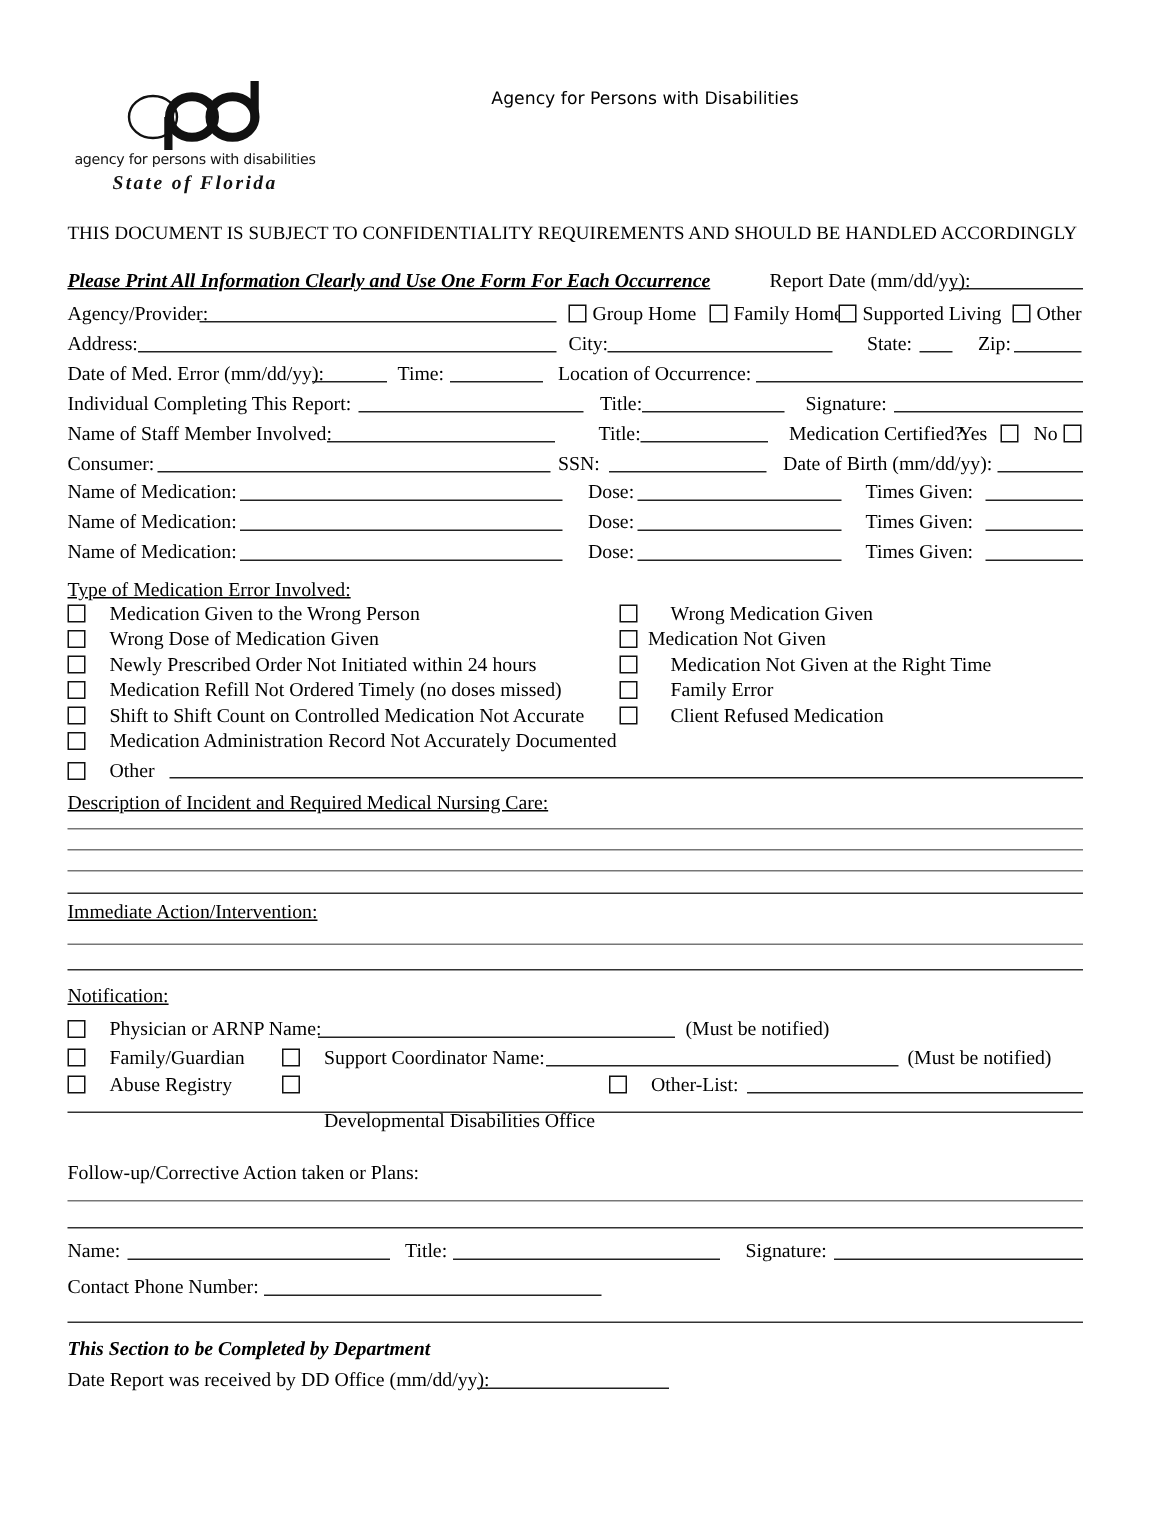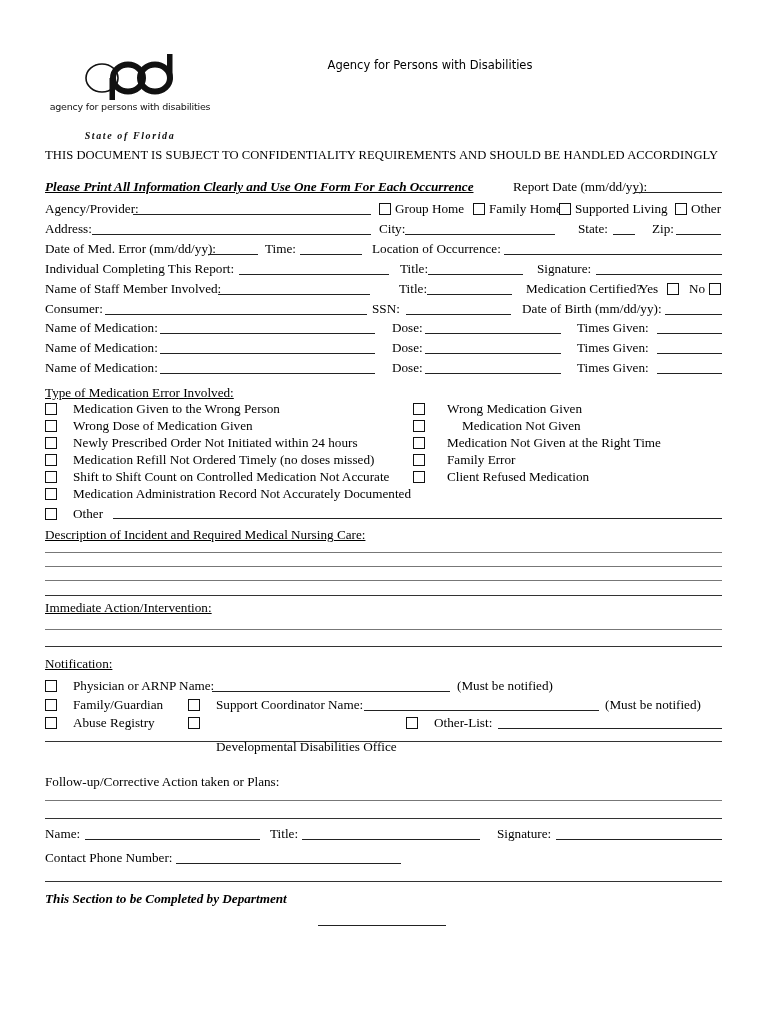--- a/index.html
+++ b/index.html
@@ -40,24 +40,24 @@
     font-size: 9.5px;
     letter-spacing: -0.2px;
     color: #111;
     margin-top: 1px;
     white-space: nowrap;
   }
   .logo-state {
     font-family: "Liberation Serif", serif;
     font-style: italic;
     font-weight: bold;
-    font-size: 10px;
+    font-size: 13px;
     letter-spacing: 1.6px;
     color: #111;
-    margin-top: 18px;
+    margin-top: 2px;
   }
 
   .title-block {
     position: absolute;
     left: 230px;
     top: 58px;
     width: 400px;
     text-align: center;
   }
   .agency-line {
@@ -261,21 +261,21 @@
   <div class="abs" style="left:73px; top:487px;">Medication Administration Record Not Accurately Documented</div>
 
   <div class="cbabs" style="left:45px; top:508px;"></div>
   <div class="abs" style="left:73px; top:507px;">Other</div>
   <div class="absline" style="left:113px; top:518px; width:609px;"></div>
 
   <div class="cbabs" style="left:413px; top:403px;"></div>
   <div class="abs" style="left:447px; top:402px;">Wrong Medication Given</div>
 
   <div class="cbabs" style="left:413px; top:420px;"></div>
-  <div class="abs" style="left:462px; top:419px;">Medication Not Given</div>
+  <div class="abs" style="left:432px; top:419px;">Medication Not Given</div>
 
   <div class="cbabs" style="left:413px; top:437px;"></div>
   <div class="abs" style="left:447px; top:436px;">Medication Not Given at the Right Time</div>
 
   <div class="cbabs" style="left:413px; top:454px;"></div>
   <div class="abs" style="left:447px; top:453px;">Family Error</div>
 
   <div class="cbabs" style="left:413px; top:471px;"></div>
   <div class="abs" style="left:447px; top:470px;">Client Refused Medication</div>
 
@@ -330,15 +330,16 @@
   <div class="abs" style="left:497px; top:827px;">Signature:</div>
   <div class="absline" style="left:556px; top:839px; width:166px;"></div>
 
   <div class="abs" style="left:45px; top:851px;">Contact Phone Number:</div>
   <div class="absline" style="left:176px; top:863px; width:225px;"></div>
 
   <div class="rule dark" style="top:881px; width:677px;"></div>
 
   <div class="abs bolditalic" style="left:45px; top:892px;">This Section to be Completed by Department</div>
 
+  <div class="abs" style="left:45px; top:913px;">Date Report was received by DD Office (mm/dd/yy):</div>
   <div class="absline" style="left:318px; top:925px; width:128px;"></div>
 
 </div>
 
 </body></html>

